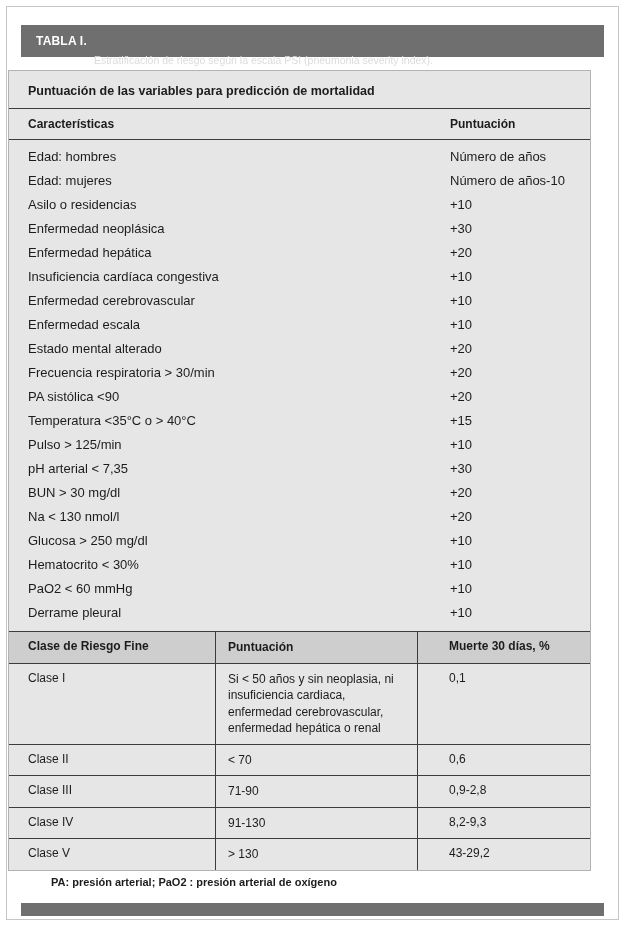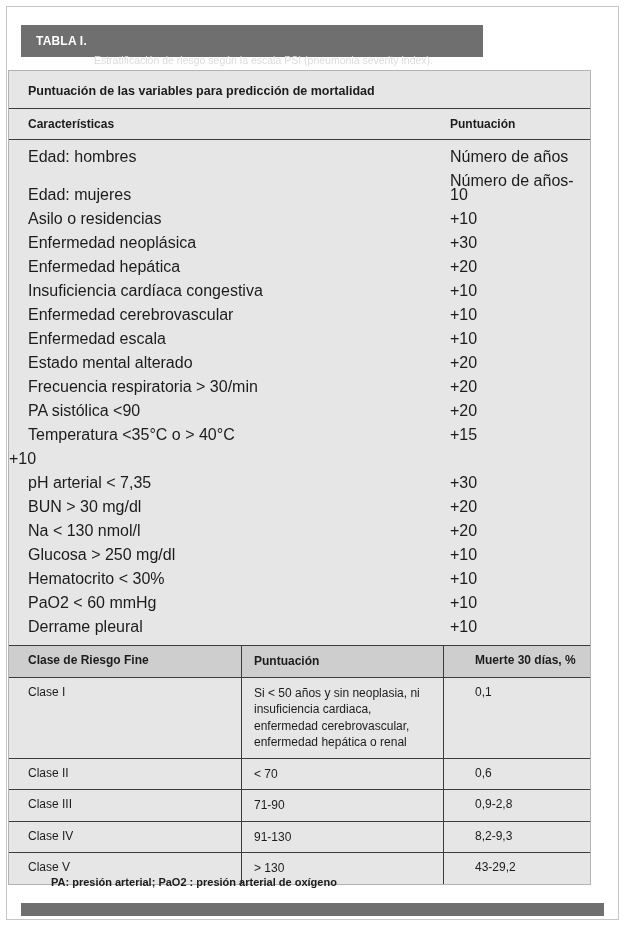--- a/index.html
+++ b/index.html
@@ -10,21 +10,21 @@
     font-family: "Liberation Sans", sans-serif;
     color: #1c1c1c;
     overflow: hidden;
   }
   .page-border {
     position: absolute; left: 6px; top: 6px; right: 6px; bottom: 6px;
     border: 1px solid var(--frame-border, #c6c6c6);
     pointer-events: none;
   }
   .header-bar {
-    position: absolute; left: 21px; top: 25px; width: 462px; height: 32px;
+    position: absolute; left: 21px; top: 25px; width: 583px; height: 32px;
     background: var(--bar-bg, #6f6f6f);
     display: flex; align-items: center; padding: 0 15px;
   }
   .table-label {
     color: #ffffff; font-weight: bold; font-size: 12px;
     letter-spacing: 0.2px; margin-right: 7px; white-space: nowrap;
   }
   .table-caption { color: #dcdcdc; font-size: 10.5px; padding-top: 1px; margin-top: 36px; }
 
   .content-box {
@@ -38,33 +38,33 @@
     border-bottom: 1px solid #3c3c3c;
   }
   .t1-header {
     display: flex; font-weight: bold; font-size: 12px;
     padding: 8px 0;
     border-bottom: 1px solid #3c3c3c;
   }
   .t1-c1 { width: 441px; padding-left: 19px; padding-right: 10px; }
   .t1-c2 { flex: 1; padding-right: 10px; }
   .t1-body { padding: 5px 0 6px 0; }
-  .t1-row { display: flex; font-size: 16px; padding: 5px 0; line-height: 14px; align-items: flex-end; }
+  .t1-row { display: flex; font-size: 13px; padding: 5px 0; line-height: 14px; align-items: flex-end; }
 
   .t2 { border-top: 1px solid #3c3c3c; font-size: 12px; }
   .t2-row { display: flex; }
   .t2-header {
     background: var(--t2-header-bg, #cecece);
     font-weight: bold;
     border-bottom: 1px solid #3c3c3c;
   }
   .t2-body .t2-row { border-bottom: 1px solid #3c3c3c; }
   .t2-body .t2-row:last-child { border-bottom: none; }
   .t2-cell1 {
-    width: 233px; padding: 7px 10px 7px 19px;
+    width: 207px; padding: 7px 10px 7px 19px;
     border-right: 1px solid #3c3c3c; line-height: 14px;
   }
   .t2-cell2 {
     width: 202px; padding: 7px 14px 7px 12px;
     border-right: 1px solid #3c3c3c; line-height: 16.5px;
   }
   .t2-cell3 { flex: 1; padding: 7px 8px 9px 31px; line-height: 14px; }
 
   .footnote {
     position: absolute; left: 51px; top: 876px;
@@ -137,20 +137,21 @@
       </div>
       <div class="t1-row">
         <div class="t1-c1">PA sistólica &lt;90</div>
         <div class="t1-c2">+20</div>
       </div>
       <div class="t1-row">
         <div class="t1-c1">Temperatura &lt;35°C o &gt; 40°C</div>
         <div class="t1-c2">+15</div>
       </div>
       <div class="t1-row">
+        <div class="t1-c1">Pulso &gt; 125/min</div>
         <div class="t1-c2">+10</div>
       </div>
       <div class="t1-row">
         <div class="t1-c1">pH arterial &lt; 7,35</div>
         <div class="t1-c2">+30</div>
       </div>
       <div class="t1-row">
         <div class="t1-c1">BUN &gt; 30 mg/dl</div>
         <div class="t1-c2">+20</div>
       </div>

